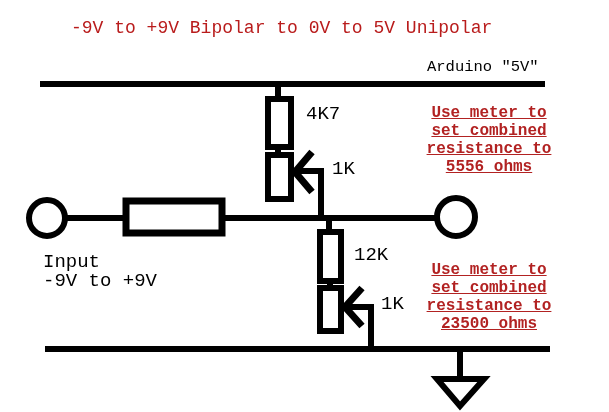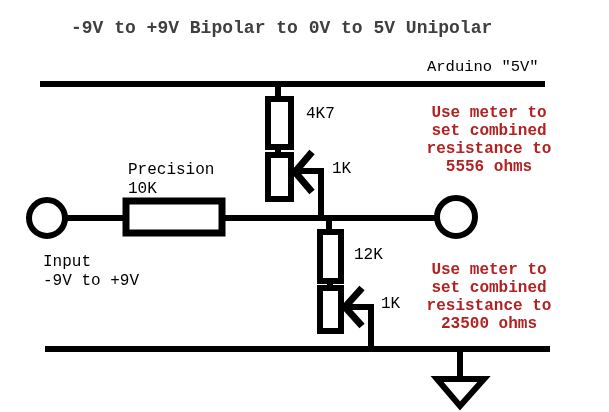--- a/index.html
+++ b/index.html
@@ -5,35 +5,35 @@
   html,body{margin:0;padding:0;background:#fff;}
   .stage{
     position:relative;
     width:609px;height:412px;
     background:#fff;
     overflow:hidden;
     font-family:"Liberation Mono", monospace;
   }
   .title{
     position:absolute;left:71px;top:18px;
-    font-size:18px;font-weight:bold;color:#404040;
+    font-size:18px;font-weight:normal;color:#b91c1c;
     white-space:pre;
   }
   svg.schem{position:absolute;left:0;top:0;}
   .lbl{
     position:absolute;
-    font-size:16px;color:#000;
+    font-size:19px;color:#000;
     white-space:pre;line-height:19px;
   }
   .note{
     position:absolute;left:403px;width:172px;
     font-size:16px;font-weight:bold;color:#B22222;
     text-align:center;line-height:18px;
   }
-  .note span{display:block;}
+  .note span{display:block;text-decoration:underline;}
 </style>
 </head>
 <body>
 
 <div class="stage">
 
   <div class="title">-9V to +9V Bipolar to 0V to 5V Unipolar</div>
 
   <div class="lbl" style="left:427px;top:58px;font-size:15.5px;">Arduino "5V"</div>
 
@@ -66,21 +66,20 @@
 
     <line x1="45" y1="349" x2="550" y2="349" stroke="#000" stroke-width="6"></line>
     <line x1="460" y1="349" x2="460" y2="381" stroke="#000" stroke-width="6"></line>
     <polygon points="437,379 484,379 460,406" fill="#fff" stroke="#000" stroke-width="6"></polygon>
   </svg>
 
   <div class="lbl" style="left:306px;top:105px;">4K7</div>
 
   <div class="lbl" style="left:332px;top:160px;">1K</div>
 
-  <div class="lbl" style="left:128px;top:161px;"><span style="display:block">Precision</span><span style="display:block">10K</span></div>
 
   <div class="lbl" style="left:354px;top:246px;text-align:center;">12K</div>
 
   <div class="lbl" style="left:381px;top:295px;">1K</div>
 
   <div class="lbl" style="left:19px;top:253px;margin-left:24px;"><span style="display:block">Input</span><span style="display:block">-9V to +9V</span></div>
 
 
   <div class="note" style="top:104px;">
     <span>Use meter to</span>

